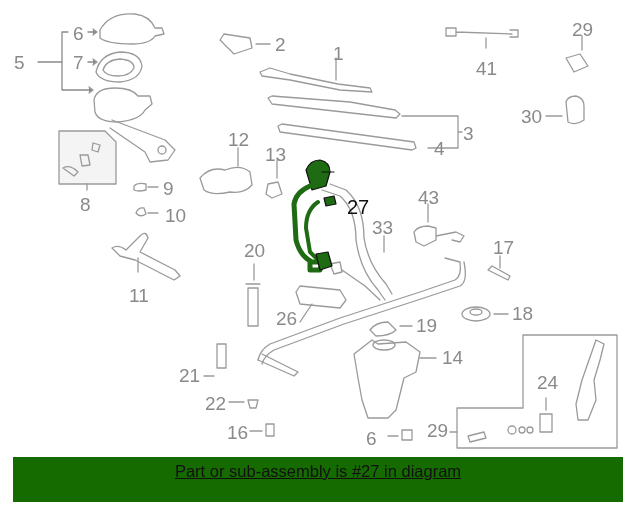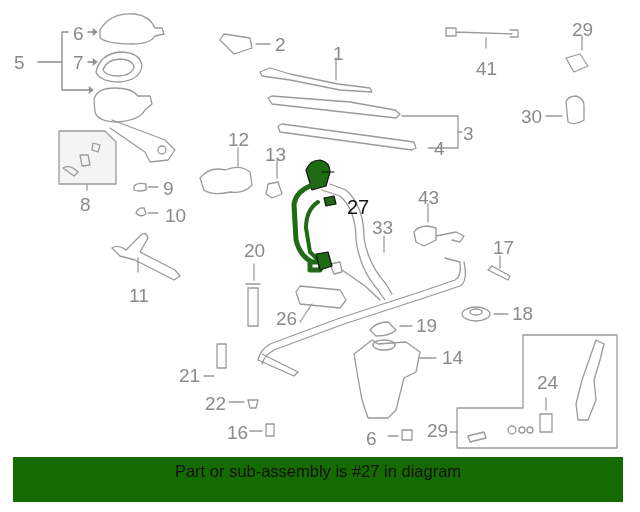--- a/index.html
+++ b/index.html
@@ -1,20 +1,20 @@
 <!DOCTYPE html>
 <html><head>
 <meta charset="utf-8">
 <style>
   html,body{margin:0;padding:0;background:#fff;}
   body{width:640px;height:512px;position:relative;overflow:hidden;font-family:"Liberation Sans",sans-serif;}
   #diagram{position:absolute;left:0;top:0;width:640px;height:455px;}
   .lbl{position:absolute;font-size:19px;color:#8a8a8a;line-height:1;white-space:nowrap;}
   .lbl.hl{color:#111;font-size:20px;margin-top:36px;}
-  #banner{position:absolute;left:13px;top:457px;width:610px;height:45px;background:#166b00;color:#111;text-align:center;font-size:16.5px;line-height:18px;padding-top:5px;box-sizing:border-box;}
+  #banner{position:absolute;left:13px;top:457px;width:610px;height:45px;background:#166b00;color:#111;text-align:center;font-size:16.5px;line-height:18px;padding-top:5px;box-sizing:border-box;text-decoration:underline;}
   #banner div{white-space:nowrap;}
 </style>
 </head>
 <body>
 
 <div id="diagram">
   <svg width="640" height="455" viewBox="0 0 640 455" fill="none" stroke="#9a9a9a" stroke-width="1.3" stroke-linejoin="round" stroke-linecap="round">
 
     <g>
       <path d="M100 30 Q110 12 135 14 Q150 16 155 28 L162 28 L164 34 L155 36 Q150 44 132 44 Q108 44 100 38 Z"></path>

